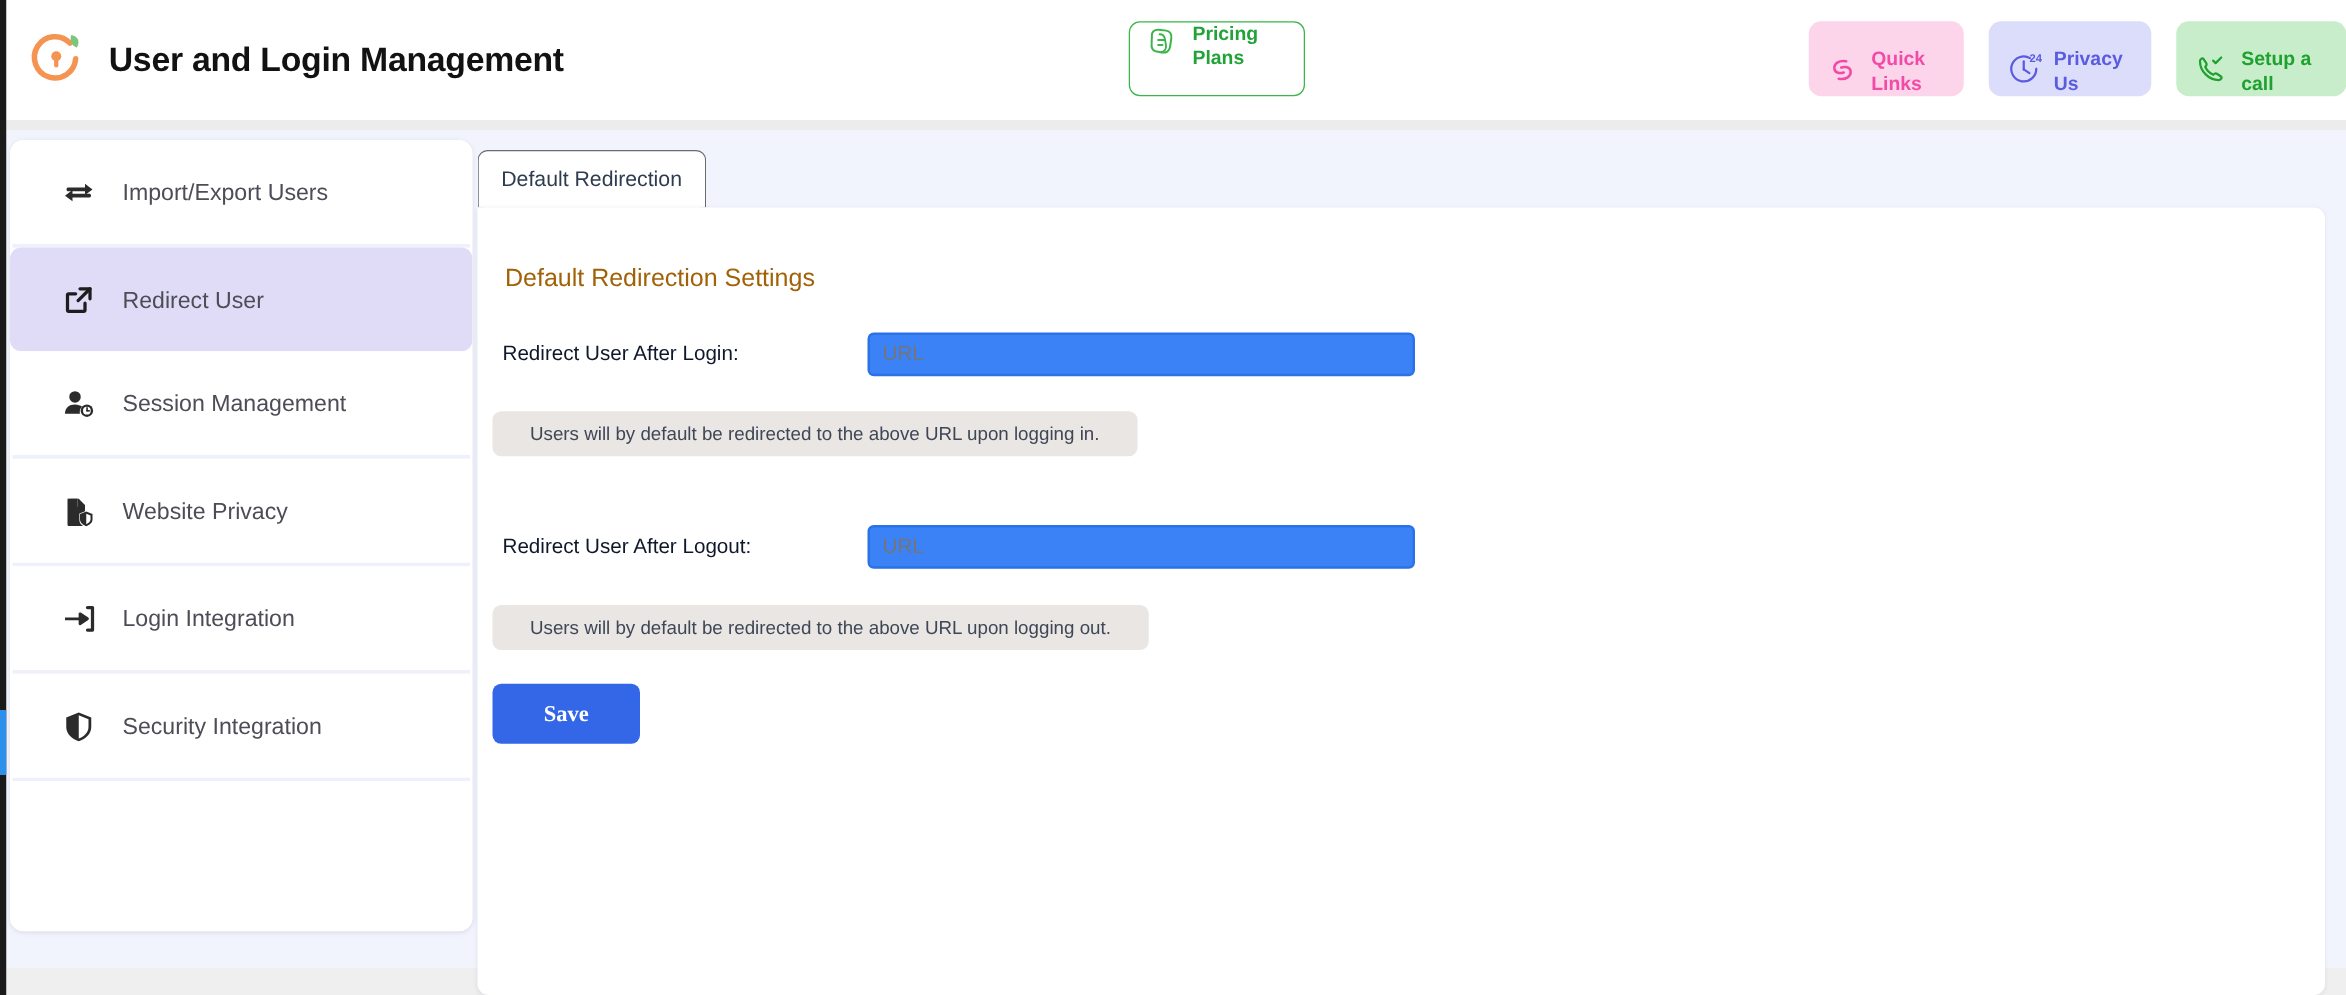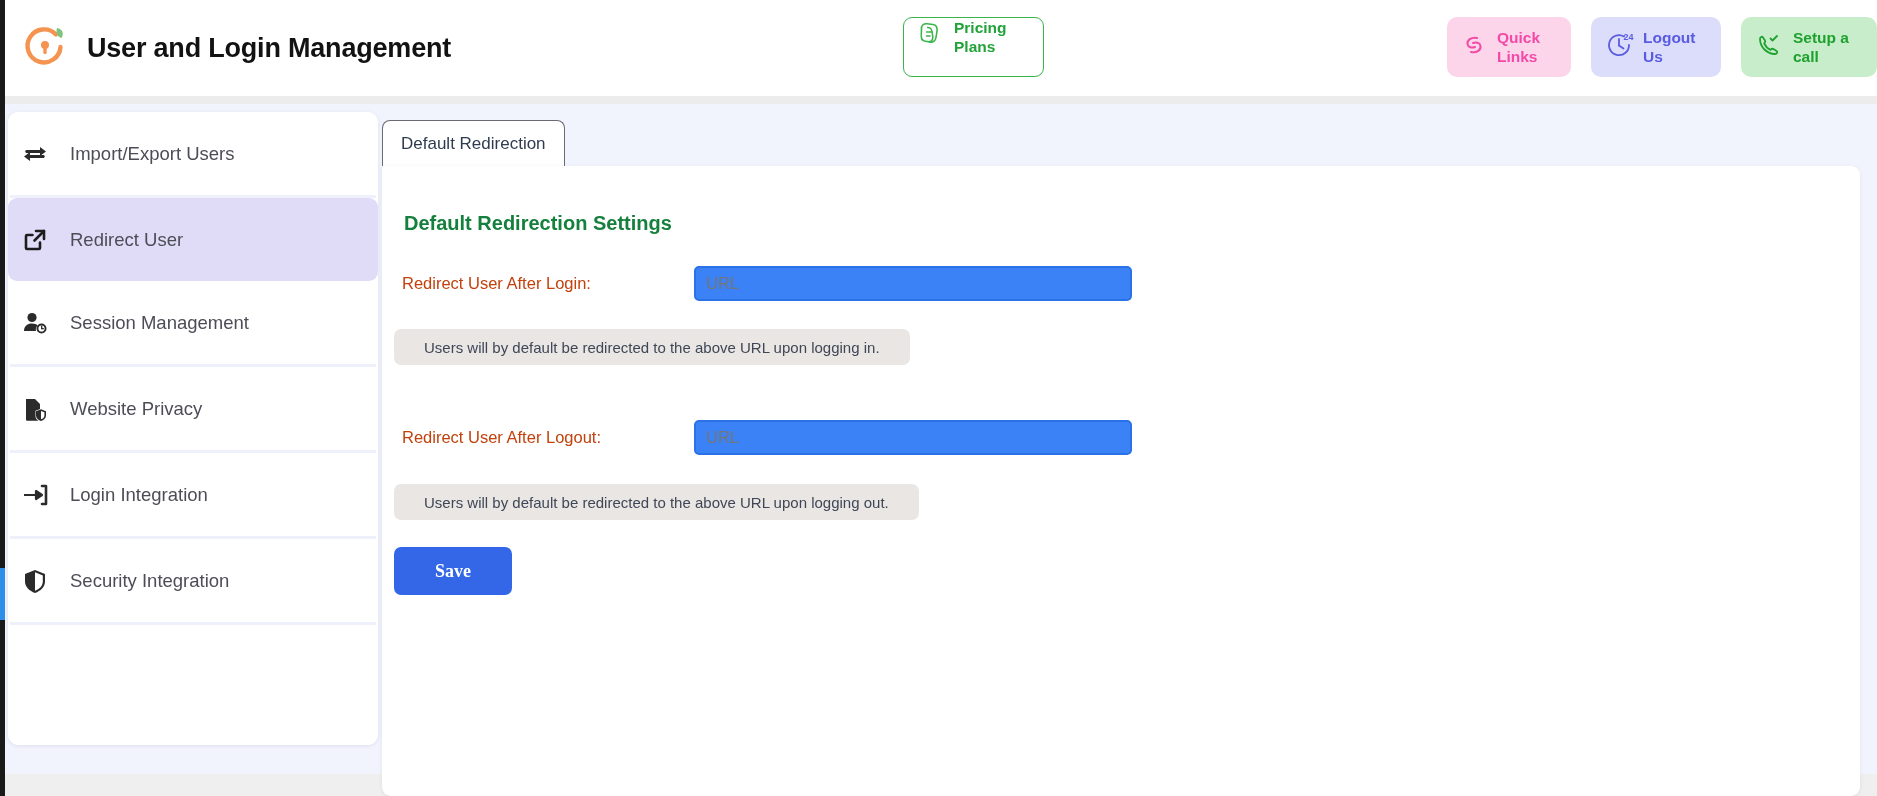--- a/index.html
+++ b/index.html
@@ -65,21 +65,21 @@
     line-height: 1.25; width: 60px;
   }
 
   .hdr-pills {
     position: absolute; right: 0px; top: 17px;
     display: flex; gap: 20px; align-items: center;
   }
   .pill {
     height: 60px;
     border-radius: 10px;
-    display: flex; align-items: center; gap: 7px;
+    display: flex; align-items: flex-end; gap: 7px;
     padding: 0 12px 0 11px;
     cursor: pointer;
     white-space: nowrap;
   }
   .pill-label { font-size: 15.5px; font-weight: bold; line-height: 1.25; }
   .pill.quick   { background: #fcd5ea; }
   .pill.quick .pill-label { color: #f24ba7; width: 62px; }
   .pill.contact { background: #dcdcfb; }
   .pill.contact .pill-label { color: #5a5ce0; width: 66px; }
   .pill.setup   { background: #c8edcb; }
@@ -112,21 +112,21 @@
     background: #ffffff;
     border-radius: 11px;
     box-shadow: 0 1px 4px rgba(25,35,90,0.10);
     overflow: hidden;
   }
   .side-item {
     position: relative;
     height: 83px;
     display: flex; align-items: center;
     gap: 20px;
-    padding-left: 12px;
+    padding-left: 40px;
     cursor: pointer;
     background: #ffffff;
   }
   .side-item.active { background: #e0dcf8; border-radius: 9px; }
   .side-icon { width: 30px; height: 30px; flex: 0 0 auto; display:flex; align-items:center; justify-content:center;}
   .side-label { font-size: 18.5px; color: #4d4d57; }
   .side-sep { height: 3px; background: #eef0fb; margin: 0 2px; }
   .side-filler { height: 120px; background: #ffffff; }
 
   
@@ -151,29 +151,29 @@
   #content-panel {
     position: absolute; left: 382px; top: 166px;
     width: 1478px; height: 630px;
     background: #ffffff;
     border-radius: 0 9px 9px 9px;
     box-shadow: 0 1px 4px rgba(25,35,90,0.08);
   }
 
   .section-title {
     position: absolute; left: 22px; top: 46px;
-    font-size: 20px; font-weight: bold; color: #15803d;
+    font-size: 20px; font-weight: normal; color: #a16207;
   }
 
   .form-row { position: absolute; display: flex; align-items: center; }
   .row-login  { left: 12px; top: 100px; }
   .row-logout { left: 12px; top: 254px; }
   .field-label {
     width: 300px;
-    font-size: 16.5px; color: #c2410c;
+    font-size: 16.5px; color: #0f172a;
     padding-left: 8px;
   }
   .field-input {
     width: 438px; height: 35px;
     border: 2px solid #2a72e8;
     border-radius: 5px;
     background: #3b82f6;
     font-size: 16.5px;
     color: #2a2a2a;
     padding: 0 10px;
@@ -255,21 +255,21 @@
 
       <div class="pill contact">
         <span class="pill-icon">
           <svg width="34" height="34" viewBox="0 0 34 34">
             <path d="M22 8.5 A10 10 0 1 0 27 17" fill="none" stroke="#5a5ce0" stroke-width="1.8" stroke-linecap="round"></path>
             <line x1="17" y1="11" x2="17" y2="17.5" stroke="#5a5ce0" stroke-width="1.8" stroke-linecap="round"></line>
             <line x1="17" y1="17.5" x2="21.5" y2="20.5" stroke="#5a5ce0" stroke-width="1.8" stroke-linecap="round"></line>
             <text x="21.5" y="11.5" font-family="Liberation Sans, sans-serif" font-size="9" font-weight="bold" fill="#5a5ce0">24</text>
           </svg>
         </span>
-        <span class="pill-label"><span>Logout</span><br><span>Us</span></span>
+        <span class="pill-label"><span>Privacy</span><br><span>Us</span></span>
       </div>
 
       <div class="pill setup">
         <span class="pill-icon">
           <svg width="34" height="34" viewBox="0 0 34 34">
             <path d="M8 11 C8 9 10 8 11 9.5 L13 12.5 C13.8 13.7 13 14.6 12.2 15.4 C13.5 18.5 15.5 20.5 18.6 21.8 C19.4 21 20.3 20.2 21.5 21 L24.5 23 C26 24 25 26 23 26 C15 26 8 19 8 11 Z" fill="none" stroke="#1fa12f" stroke-width="1.8" stroke-linejoin="round"></path>
             <path d="M18.5 10.5 L20.5 12.5 L25 8" fill="none" stroke="#1fa12f" stroke-width="1.8" stroke-linecap="round" stroke-linejoin="round"></path>
           </svg>
         </span>
         <span class="pill-label"><span>Setup a</span><br><span>call</span></span>

